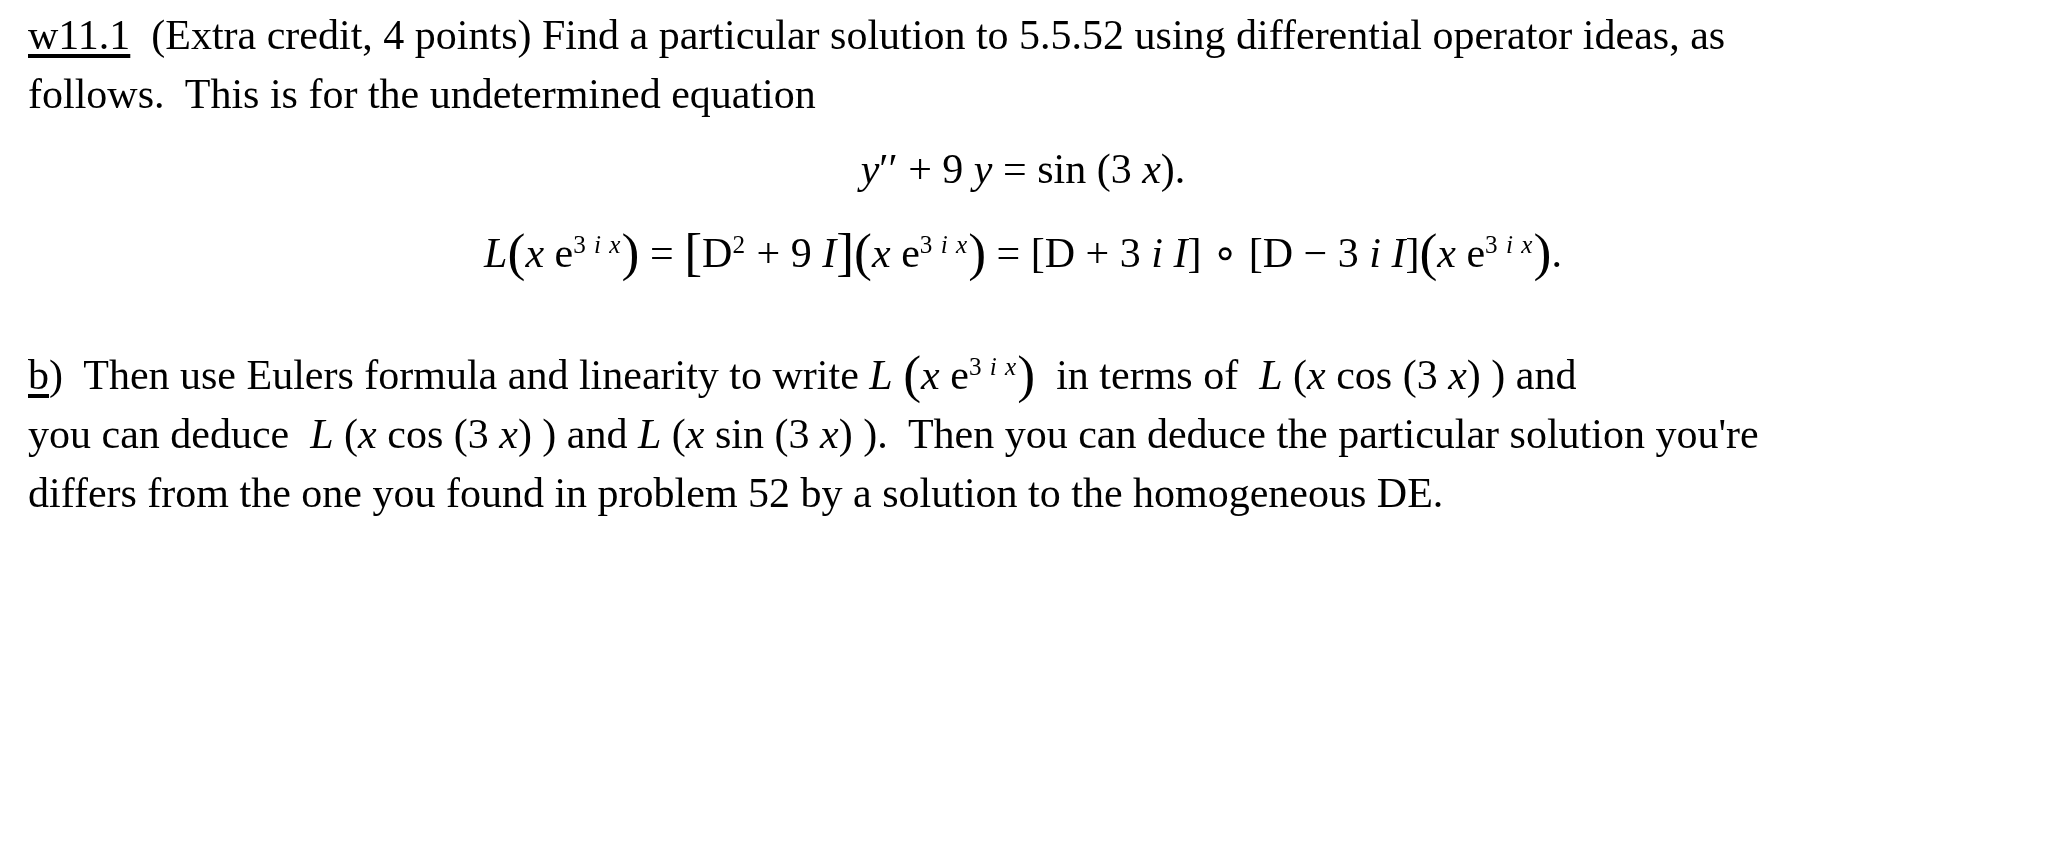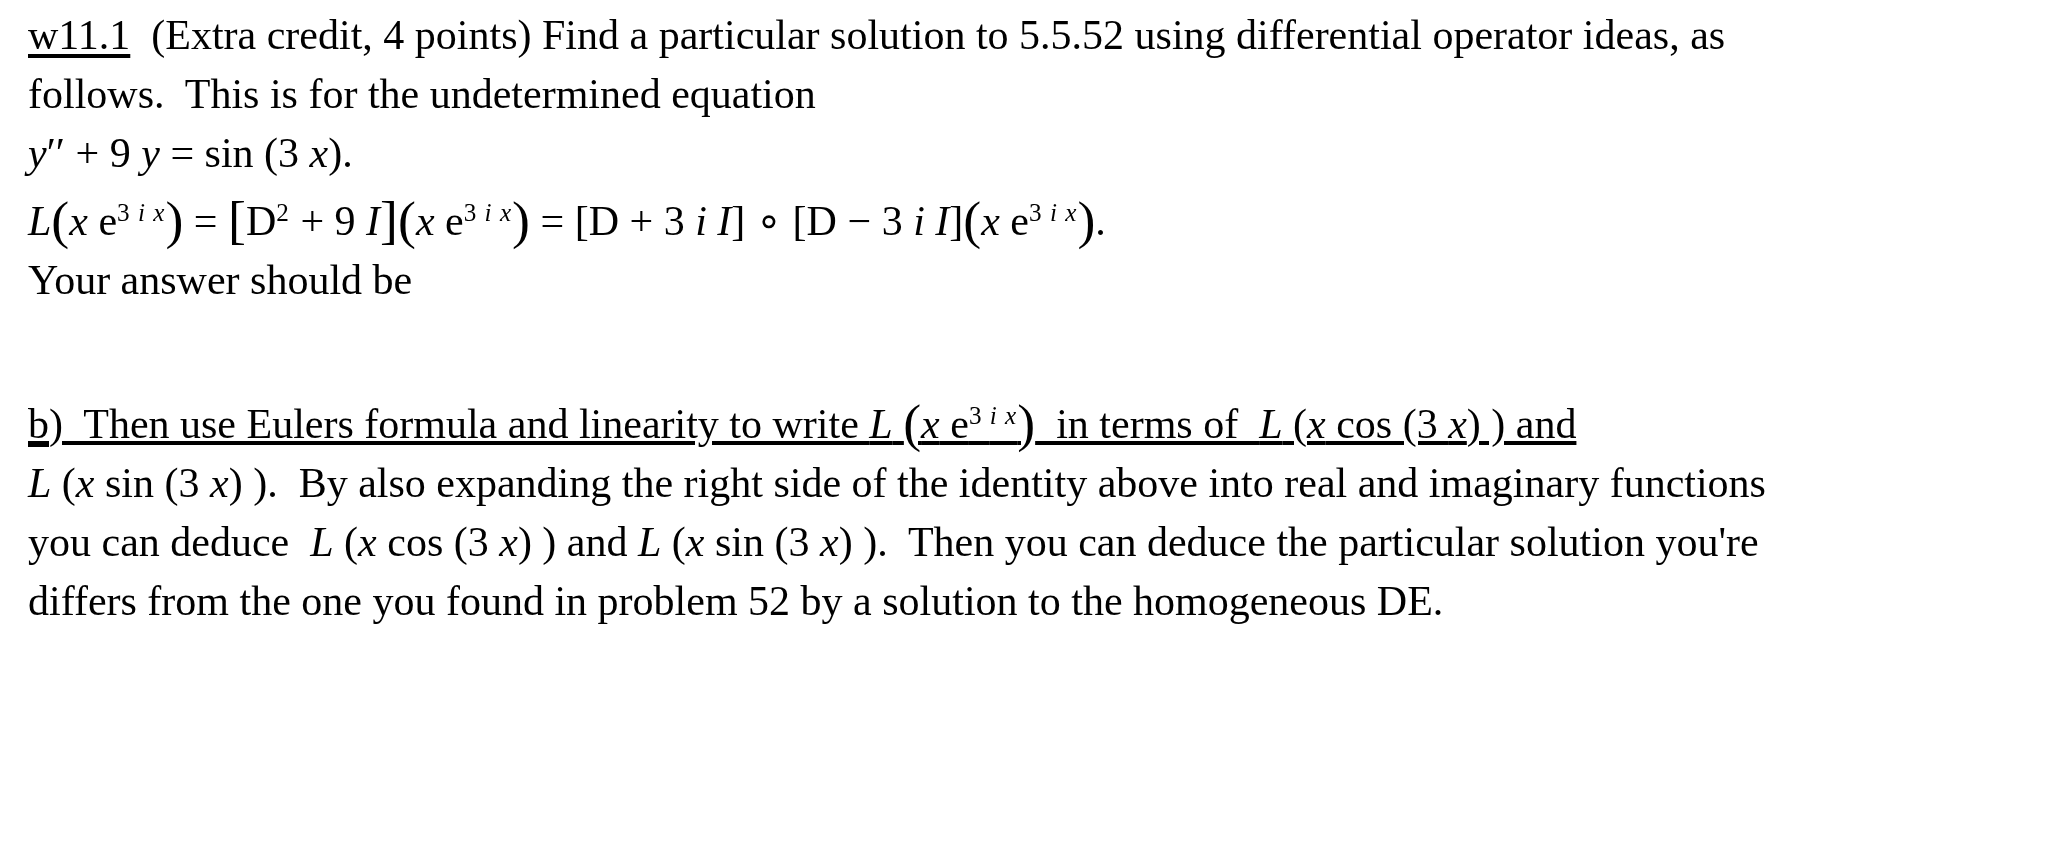--- a/index.html
+++ b/index.html
@@ -14,26 +14,25 @@
     font-size: 42px;
   }
   .doc {
     padding: 6px 28px 0 28px;
   }
   .line {
     line-height: 59px;
     white-space: pre;
   }
   .eq {
-    text-align: left;
-    margin: 0 0;
+    text-align: center;
+    margin: 16px 0;
   }
   .para-gap {
-    margin-top: 76px;
-    text-decoration: underline;
+    margin-top: 54px;
   }
   .r { font-style: normal; }
   .i { font-style: italic; }
   .u { text-decoration: underline; text-underline-offset: 5px; }
   .sup {
     font-size: 60%;
     vertical-align: 0.55em;
     letter-spacing: 1px;
   }
   .bp {
@@ -42,18 +41,16 @@
   }
 </style>
 </head>
 <body>
 
 <div class="doc">
   <div class="line"><span class="u">w11.1</span><span class="r">  (Extra credit, 4 points) Find a particular solution to 5.5.52 using differential operator ideas, as</span></div>
   <div class="line"><span class="r">follows.  This is for the undetermined equation</span></div>
   <div class="line eq"><span class="i">y</span><span class="r">′′ + 9 </span><span class="i">y</span><span class="r"> = sin (3 </span><span class="i">x</span><span class="r">).</span></div>
   <div class="line eq"><span class="i">L</span><span class="bp">(</span><span class="i">x</span><span class="r"> e</span><span class="sup r">3 </span><span class="sup i">i x</span><span class="bp">)</span><span class="r"> = </span><span class="bp">[</span><span class="r">D</span><span class="sup r">2</span><span class="r"> + 9 </span><span class="i">I</span><span class="bp">]</span><span class="bp">(</span><span class="i">x</span><span class="r"> e</span><span class="sup r">3 </span><span class="sup i">i x</span><span class="bp">)</span><span class="r"> = [D + 3 </span><span class="i">i I</span><span class="r">] ∘ [D − 3 </span><span class="i">i I</span><span class="r">]</span><span class="bp">(</span><span class="i">x</span><span class="r"> e</span><span class="sup r">3 </span><span class="sup i">i x</span><span class="bp">)</span><span class="r">.</span></div>
-  <div class="line"><span class="r">Your answer should be</span></div>
   <div class="line para-gap"><span class="u">b</span><span class="r">)  Then use Eulers formula and linearity to write </span><span class="i">L</span><span class="r"> </span><span class="bp">(</span><span class="i">x</span><span class="r"> e</span><span class="sup r">3 </span><span class="sup i">i x</span><span class="bp">)</span><span class="r">  in terms of  </span><span class="i">L</span><span class="r"> (</span><span class="i">x</span><span class="r"> cos (3 </span><span class="i">x</span><span class="r">) ) and</span></div>
-  <div class="line"><span class="i">L</span><span class="r"> (</span><span class="i">x</span><span class="r"> sin (3 </span><span class="i">x</span><span class="r">) ).  By also expanding the right side of the identity above into real and imaginary functions</span></div>
   <div class="line"><span class="r">you can deduce  </span><span class="i">L</span><span class="r"> (</span><span class="i">x</span><span class="r"> cos (3 </span><span class="i">x</span><span class="r">) ) and </span><span class="i">L</span><span class="r"> (</span><span class="i">x</span><span class="r"> sin (3 </span><span class="i">x</span><span class="r">) ).  Then you can deduce the particular solution you're</span></div>
   <div class="line"><span class="r">differs from the one you found in problem 52 by a solution to the homogeneous DE.</span></div>
 </div>
 
 </body></html>

